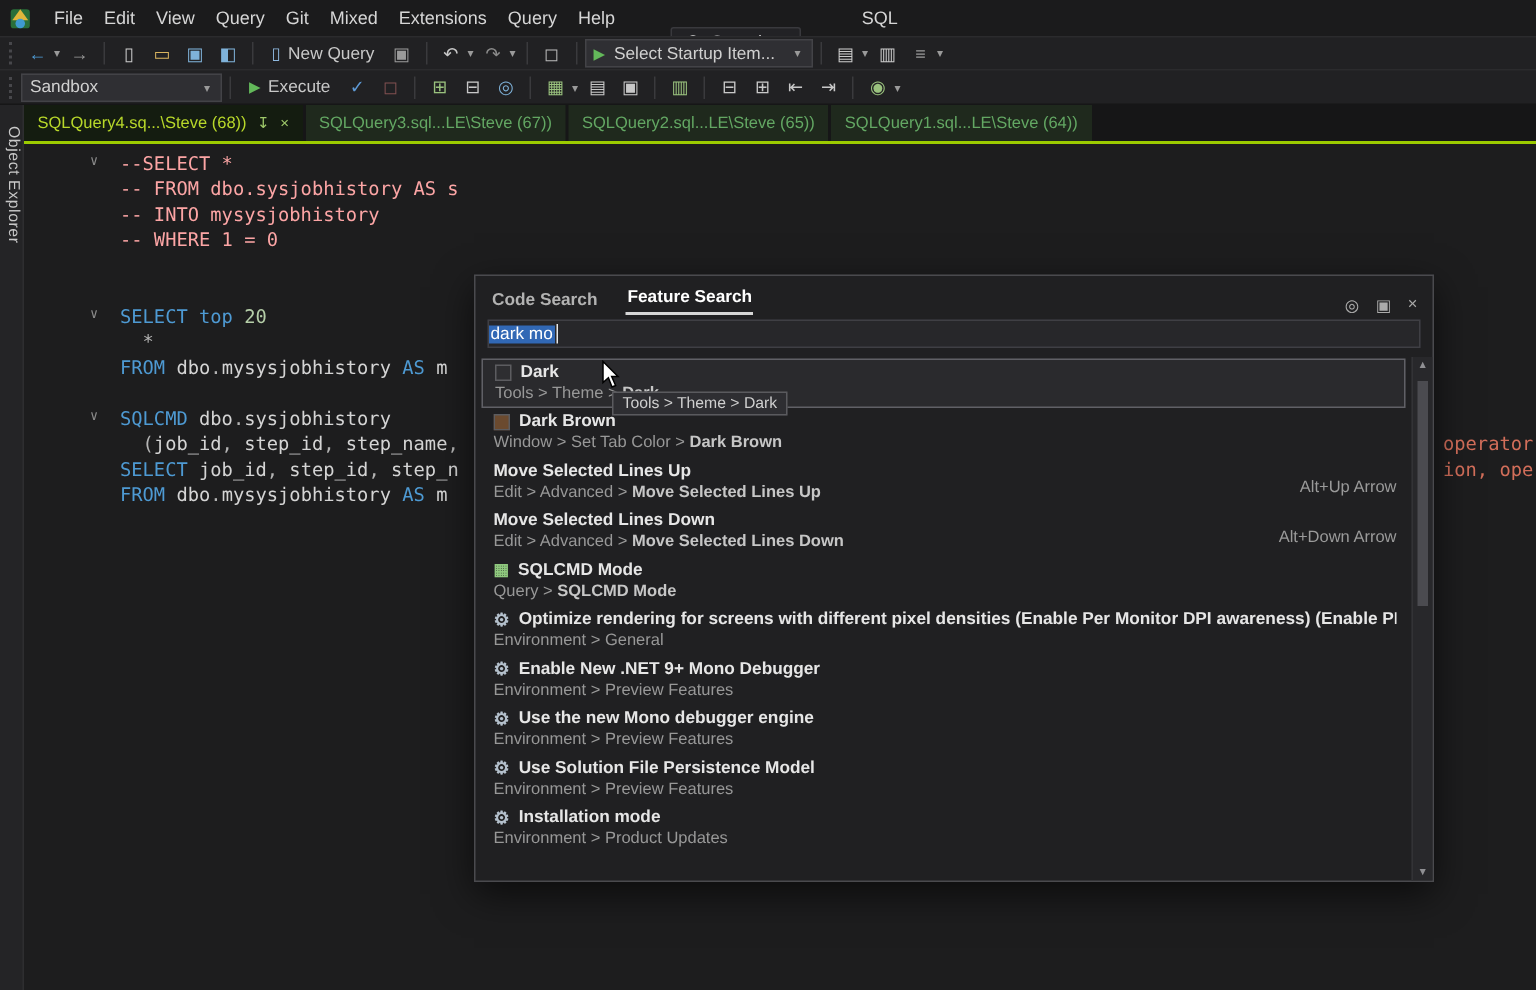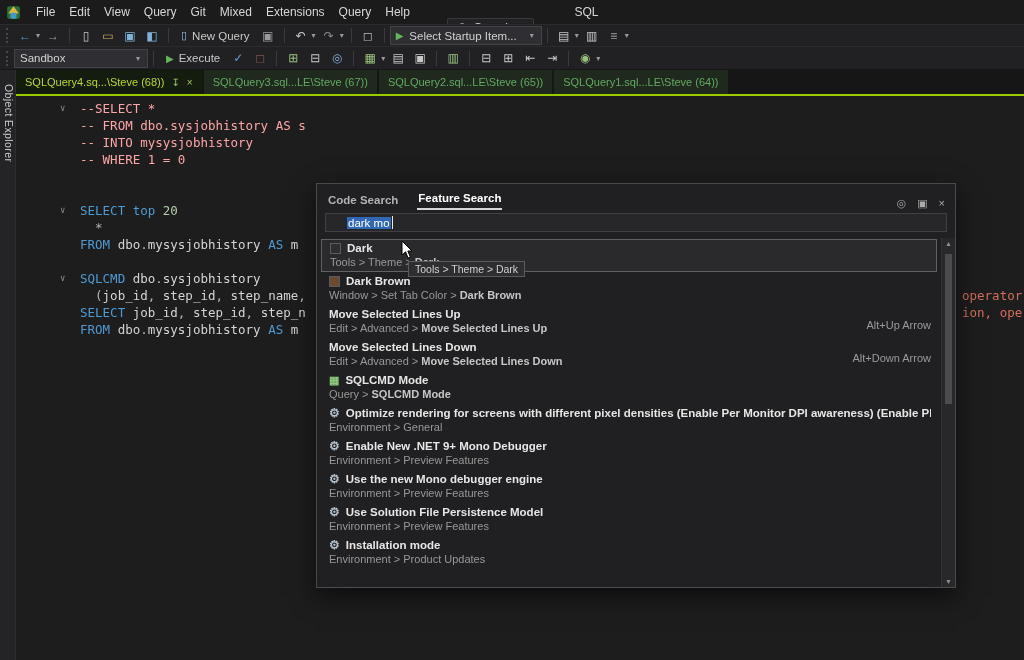--- a/index.html
+++ b/index.html
@@ -58,21 +58,21 @@
   .c-num { color:#b5cea8; } .c-op { color:#b4b4b4; } .c-frag { color:#d26e5a; }
   
   #popup { position:absolute; left:316px; top:183px; width:640px; height:405px;
     background:#202022; border:1px solid #4a4a4e; box-shadow:0 8px 24px rgba(0,0,0,.6);
     z-index:10; display:flex; flex-direction:column; }
   #popup-head { display:flex; align-items:flex-end; height:26px; padding:2px 10px 0; gap:18px; }
   .popup-tab { font-size:11.5px; font-weight:700; color:#b2b2b2; padding:3px 1px 4px; }
   .popup-tab.active { color:#ffffff; border-bottom:2px solid #d6d6d6; }
   #popup-head-icons { margin-left:auto; display:flex; gap:11px; color:#ababab; font-size:11px; }
   #popup-input { margin:3px 8px 6px; height:19px; background:#27272a; border:1px solid #3f3f44;
-    display:flex; align-items:center; padding:0 21px; font-size:11.5px; color:#e8e8e8;text-align:center; }
+    display:flex; align-items:center; padding:0 0; font-size:11.5px; color:#e8e8e8;text-align:center; }
   .sel-text { background:#3168b5; color:#fff; padding:0 1px; }
   .caret-bar { width:1px; height:13px; background:#e8e8e8; margin-left:1px; }
   #results-wrap { flex:1; position:relative; overflow:hidden; }
   #results-list { position:absolute; left:0; top:0; right:14px; bottom:0; overflow:hidden; }
   .row { position:relative; padding:3px 10px 4px 12px; }
   .row.selected { border:1px solid #606066; background:#2a2a2d; margin:1px 4px 0; padding:2px 6px 3px 8px; }
   .row .t { display:flex; align-items:center; gap:6px; font-size:11.5px; font-weight:700;
     color:#e6e6e6; white-space:nowrap; overflow:hidden; }
   .row .s { font-size:11px; color:#989898; margin-top:2px; white-space:nowrap; overflow:hidden; }
   .row .s b { color:#c6c6c6; }

